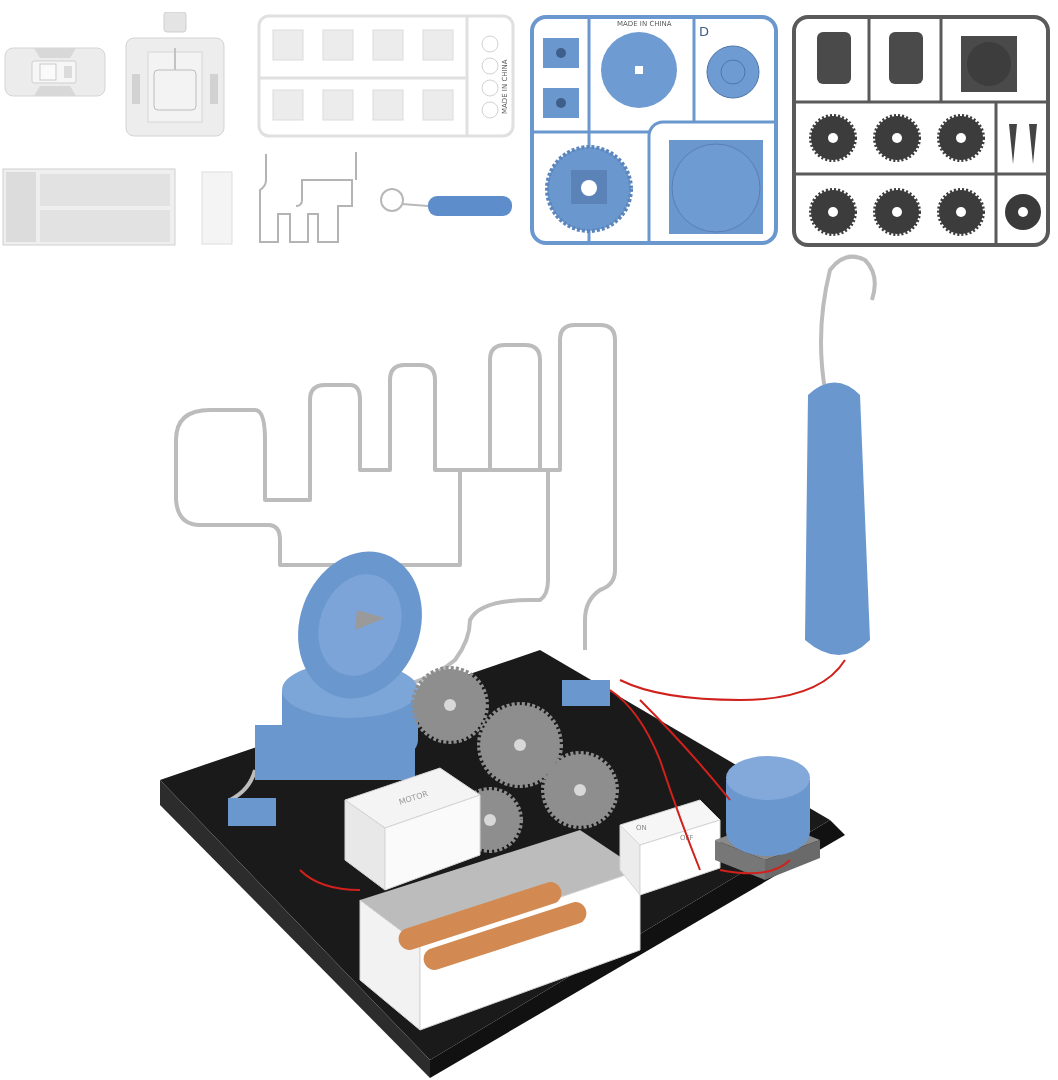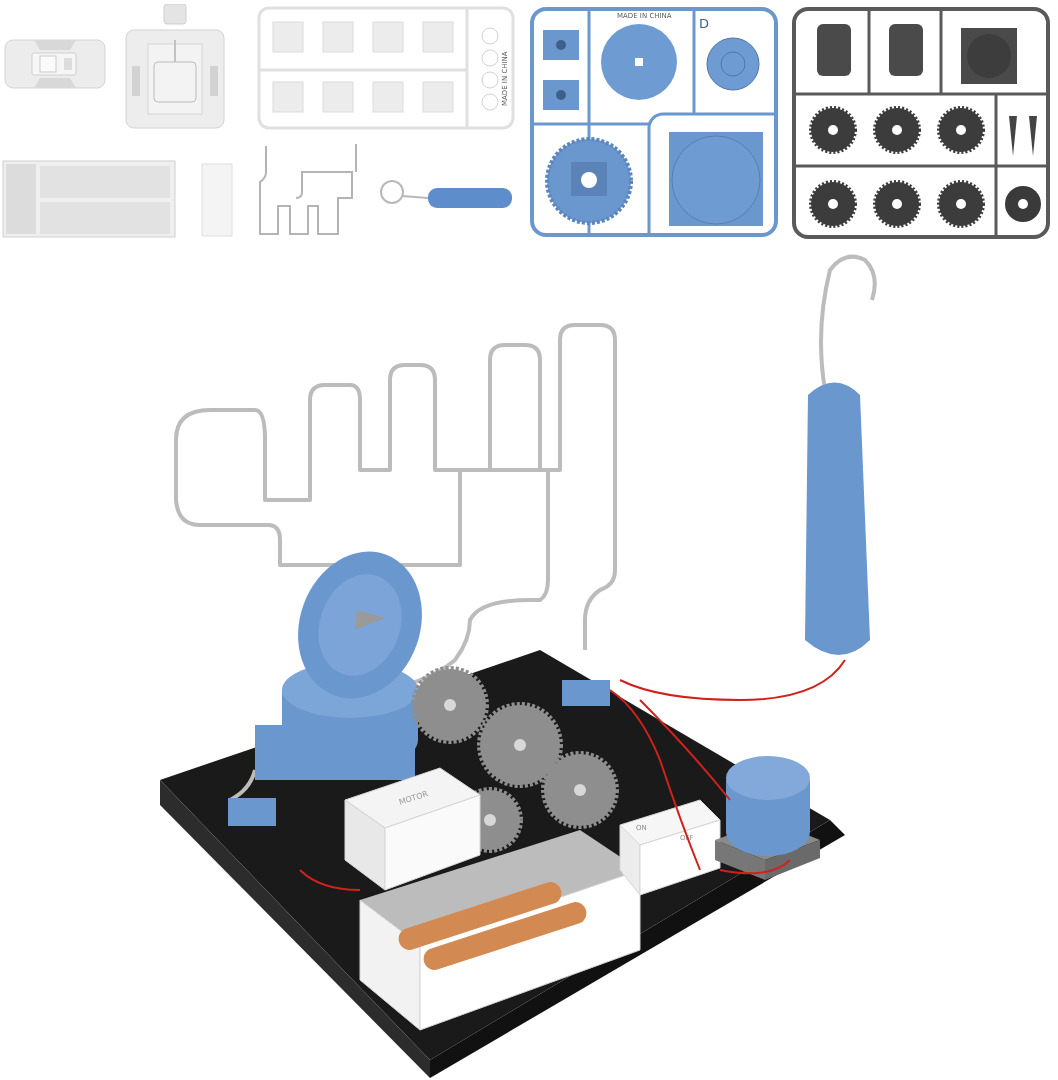--- a/index.html
+++ b/index.html
@@ -4,21 +4,21 @@
 <style>
   html,body{margin:0;padding:0;background:#ffffff;}
   body{width:1058px;height:1080px;position:relative;overflow:hidden;font-family:"Liberation Sans",sans-serif;}
   .abs{position:absolute;}
   svg{display:block;}
   .tiny{font-family:"DejaVu Sans",sans-serif;font-size:7px;fill:#5a5a5a;}
 </style>
 </head>
 <body>
 
-<div class="abs" style="left:0;top:0;width:878px;height:250px;">
+<div class="abs" style="left:0;top:8px;width:878px;height:250px;">
 
   <svg class="abs" style="left:4px;top:38px" width="102" height="52" viewBox="0 0 102 52">
     <rect x="1" y="2" width="100" height="48" rx="8" fill="#ececec" stroke="#d5d5d5"></rect>
     <polygon points="30,2 72,2 66,12 36,12" fill="#d8d8d8"></polygon>
     <polygon points="30,50 72,50 66,40 36,40" fill="#d8d8d8"></polygon>
     <rect x="28" y="15" width="44" height="22" rx="2" fill="#f6f6f6" stroke="#cfcfcf"></rect>
     <rect x="36" y="18" width="16" height="16" fill="#fafafa" stroke="#c9c9c9"></rect>
     <rect x="60" y="20" width="8" height="12" fill="#dcdcdc"></rect>
   </svg>
 

